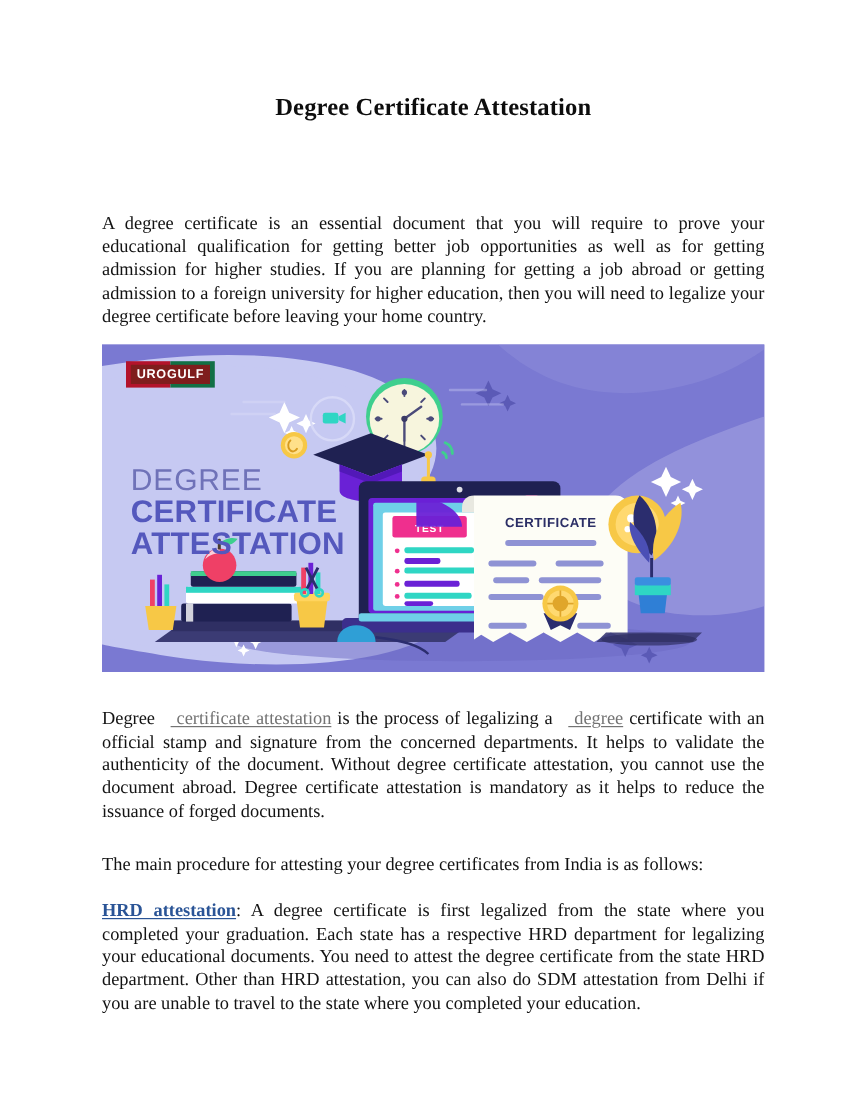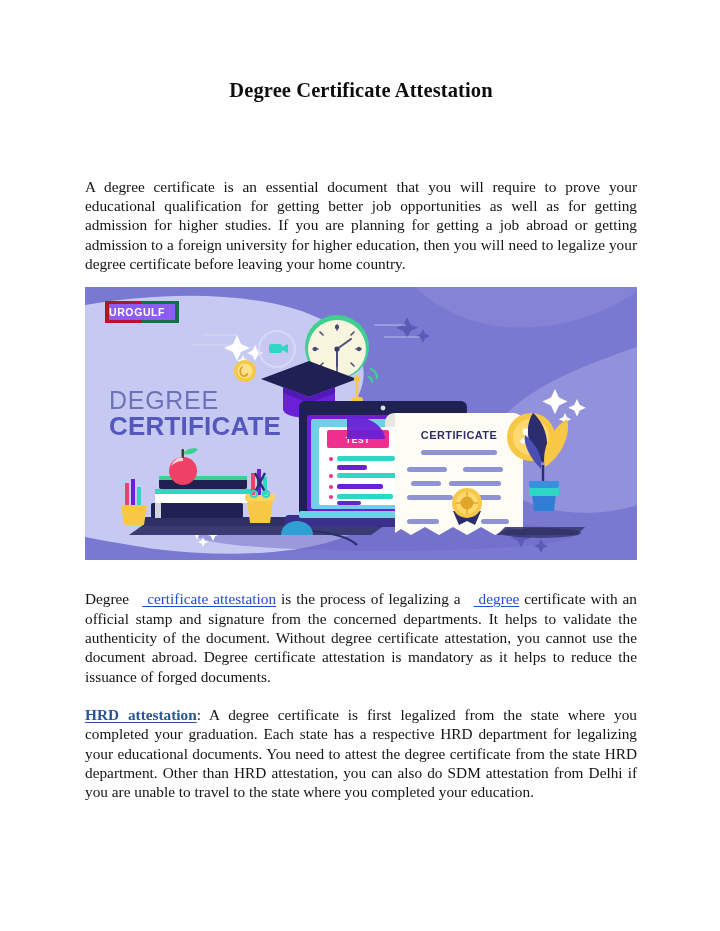--- a/index.html
+++ b/index.html
@@ -50,21 +50,21 @@
     margin: 0;
     color: #131313;
     hyphens: none;
   }
   .para-1 { margin-top: 74px; }
   .para-2 { margin-top: 29px; }
   .para-3 { margin-top: 25px; }
   .para-4 { margin-top: 19px; }
 
   a.link {
-    color: #1d4ed8;
+    color: #737373;
     text-decoration: underline;
     text-underline-offset: 1.5px;
     margin-left: 13px;
   }
   a.link-bold {
     color: #2a5496;
     font-weight: bold;
     text-decoration: underline;
     text-underline-offset: 1.5px;
   }
@@ -99,23 +99,24 @@
     position: absolute; left: 0; top: 0; width: 50%; height: 100%;
     background: #b3132b;
   }
   .logo-badge .half-green {
     position: absolute; right: 0; top: 0; width: 50%; height: 100%;
     background: #127046;
   }
   .logo-badge .inner {
     position: absolute;
     left: 4px; top: 3px; right: 4px; bottom: 3px;
-    background: #8b5cf6;
+    background: #7f1d1d;
     display: flex;
     align-items: center;
+    justify-content: center;
   }
   .logo-badge .logo-text {
     position: relative;
     color: #ffffff;
     font-family: "Liberation Sans", sans-serif;
     font-weight: bold;
     font-size: 10.5px;
     letter-spacing: 0.6px;
     line-height: 1;
   }
@@ -386,22 +387,24 @@
         <span class="half-red"></span>
         <span class="half-green"></span>
         <span class="inner">
           <span class="logo-text">UROGULF</span>
         </span>
       </div>
 
       <div class="banner-headline">
         <span class="hl-1">DEGREE</span>
         <span class="hl-2">CERTIFICATE</span>
+        <span class="hl-3">ATTESTATION</span>
       </div>
     </div>
 
     <p class="para para-2"><span>Degree</span><a class="link" href="#"> certificate attestation</a><span> is the process of legalizing a</span><a class="link" href="#"> degree</a><span> certificate with an official stamp and signature from the concerned departments. It helps to validate the authenticity of the document. Without degree certificate attestation, you cannot use the document abroad. Degree certificate attestation is mandatory as it helps to reduce the issuance of forged documents.</span></p>
 
+    <p class="para para-3">The main procedure for attesting your degree certificates from India is as follows:</p>
 
     <p class="para para-4"><a class="link-bold" href="#">HRD attestation</a><span>: A degree certificate is first legalized from the state where you completed your graduation. Each state has a respective HRD department for legalizing your educational documents. You need to attest the degree certificate from the state HRD department. Other than HRD attestation, you can also do SDM attestation from Delhi if you are unable to travel to the state where you completed your education.</span></p>
 
   </div>
 </div>
 
 </body></html>

